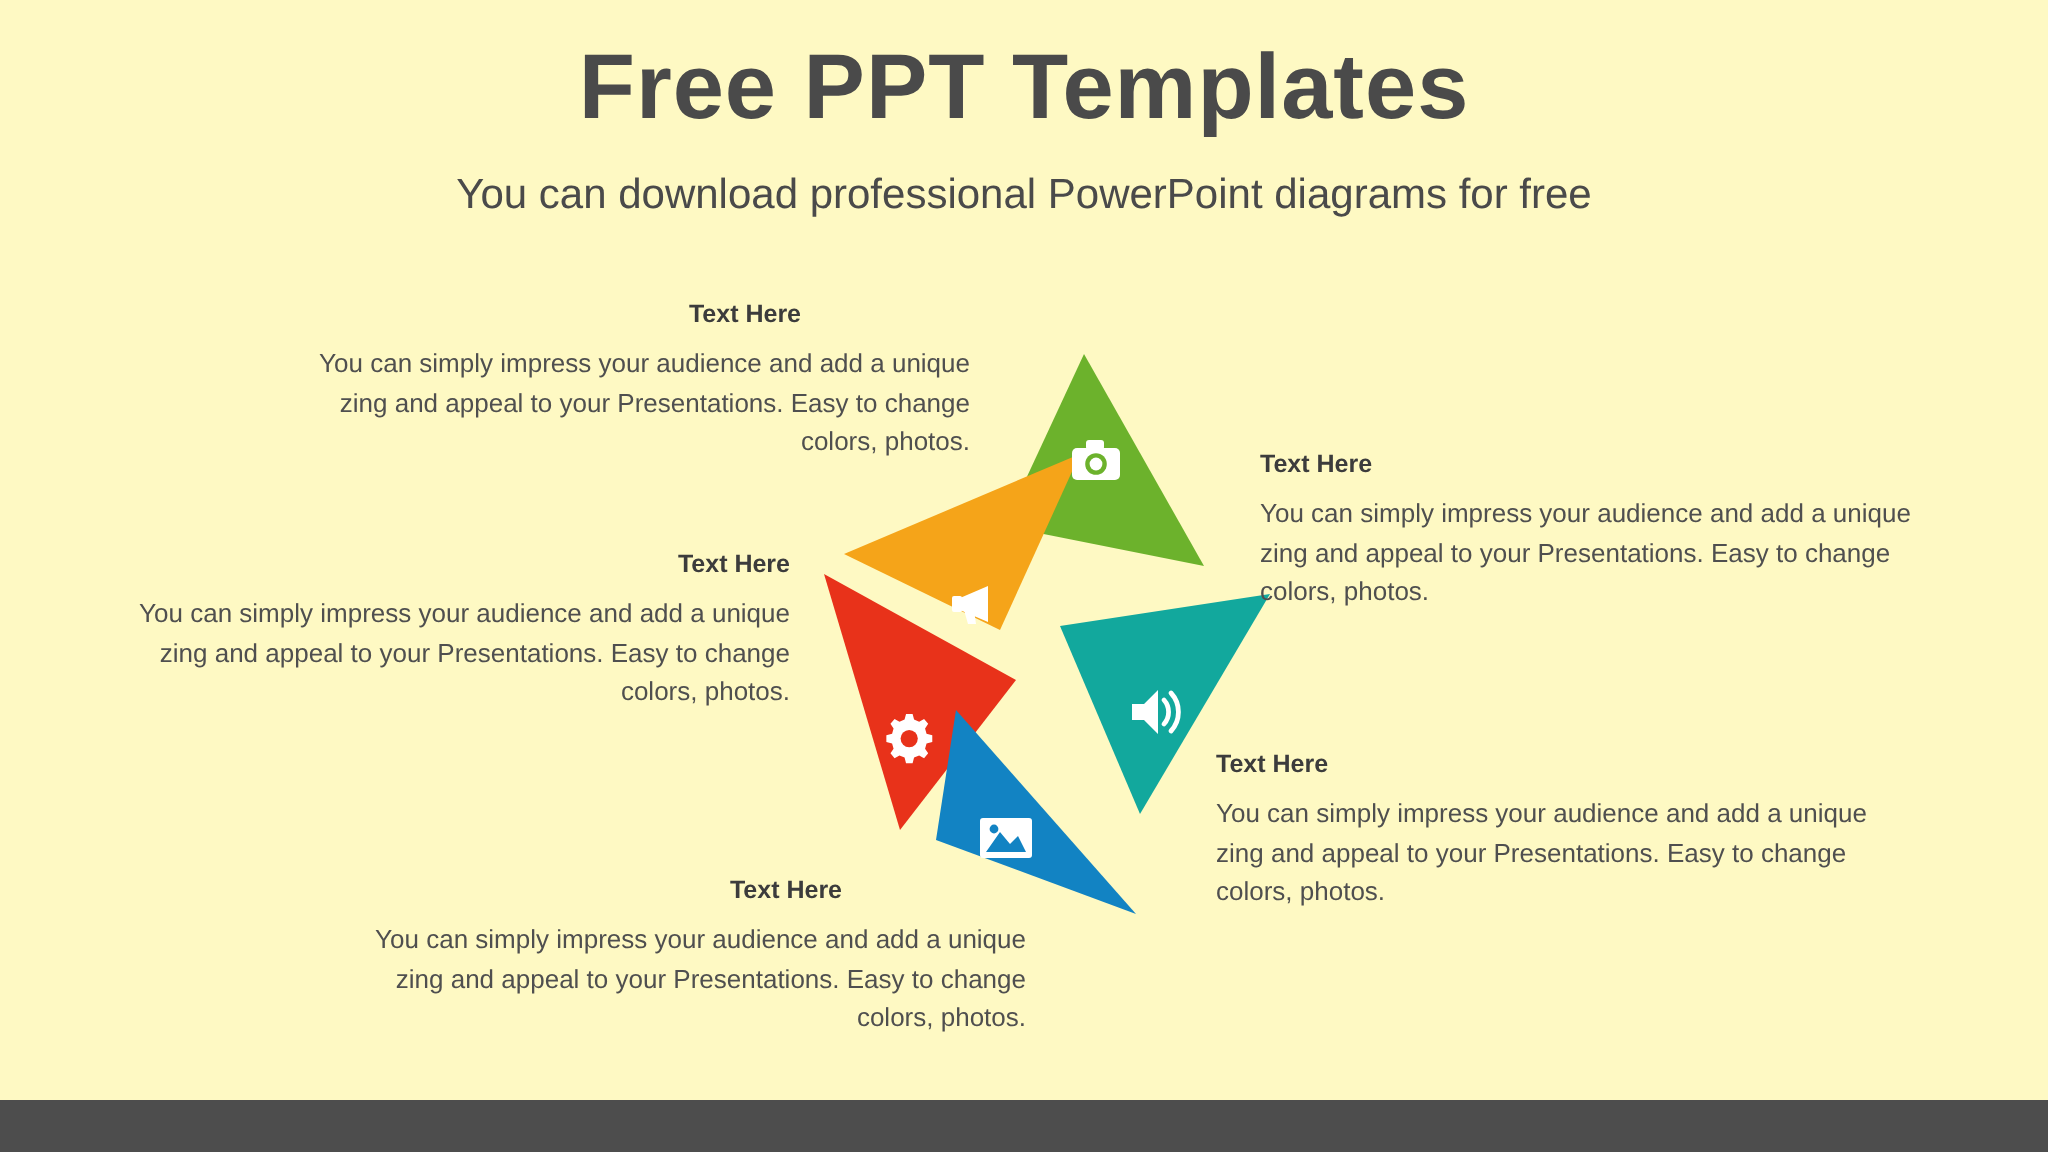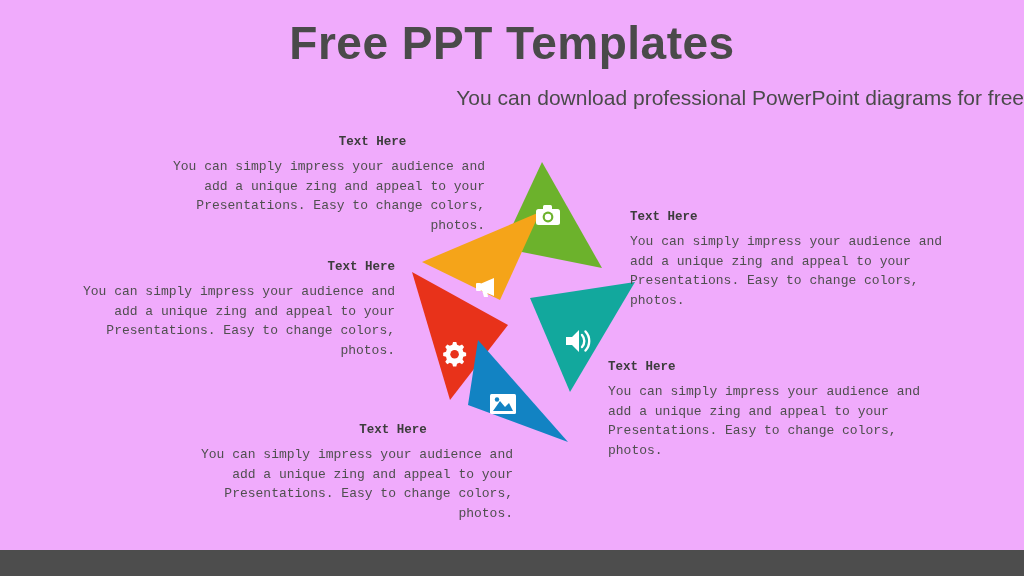--- a/index.html
+++ b/index.html
@@ -11,60 +11,59 @@
     height: 576px;
     background: #ffffff;
     font-family: "Liberation Sans", sans-serif;
     overflow: hidden;
     position: relative;
   }
   #slide {
     position: relative;
     width: 1024px;
     height: 576px;
-    background: #f0abfc;
+    background: #fef9c3;
   }
   #title {
     position: absolute;
     top: 16px;
     left: 0;
     width: 1024px;
     text-align: center;
     font-size: 46px;
     font-weight: bold;
     color: #4a4a4a;
     letter-spacing: 0.5px;
   }
   #subtitle {
     position: absolute;
     top: 86px;
     left: 0;
     width: 1024px;
-    text-align: right;
+    text-align: center;
     font-size: 21px;
     color: #4a4a4a;
     font-weight: 400;
   }
   #footer-bar {
     position: absolute;
     left: 0;
     bottom: 0;
     width: 1024px;
     height: 26px;
     background: #4d4d4d;
   }
 
   
   #diagram {
     position: absolute;
     left: 0;
-    top: 115px;
+    top: 130px;
     width: 1024px;
     height: 400px;
-    font-family: Liberation Mono, monospace;
   }
   #pinwheel {
     position: absolute;
     left: 390px;
     top: 35px;
     width: 250px;
     height: 310px;
   }
   #pinwheel svg {
     display: block;

